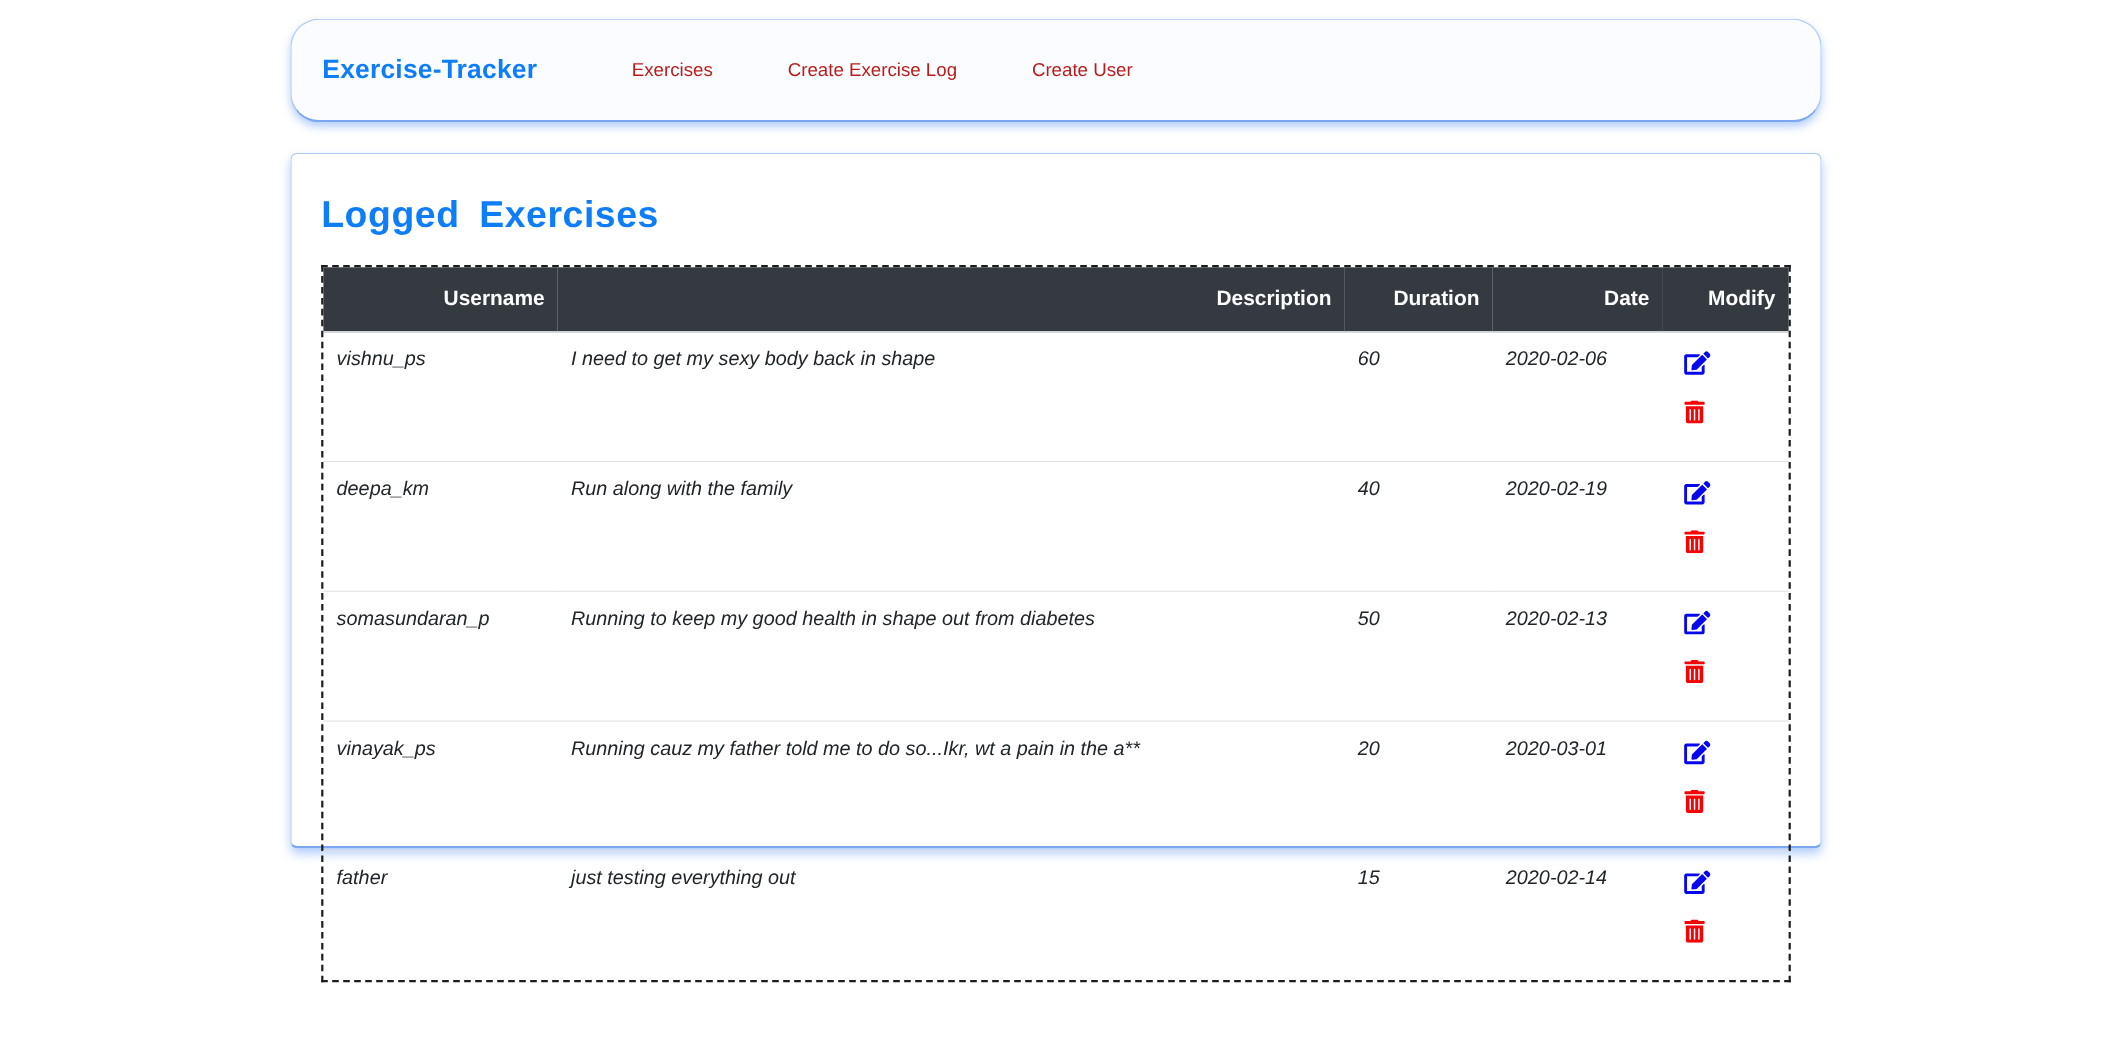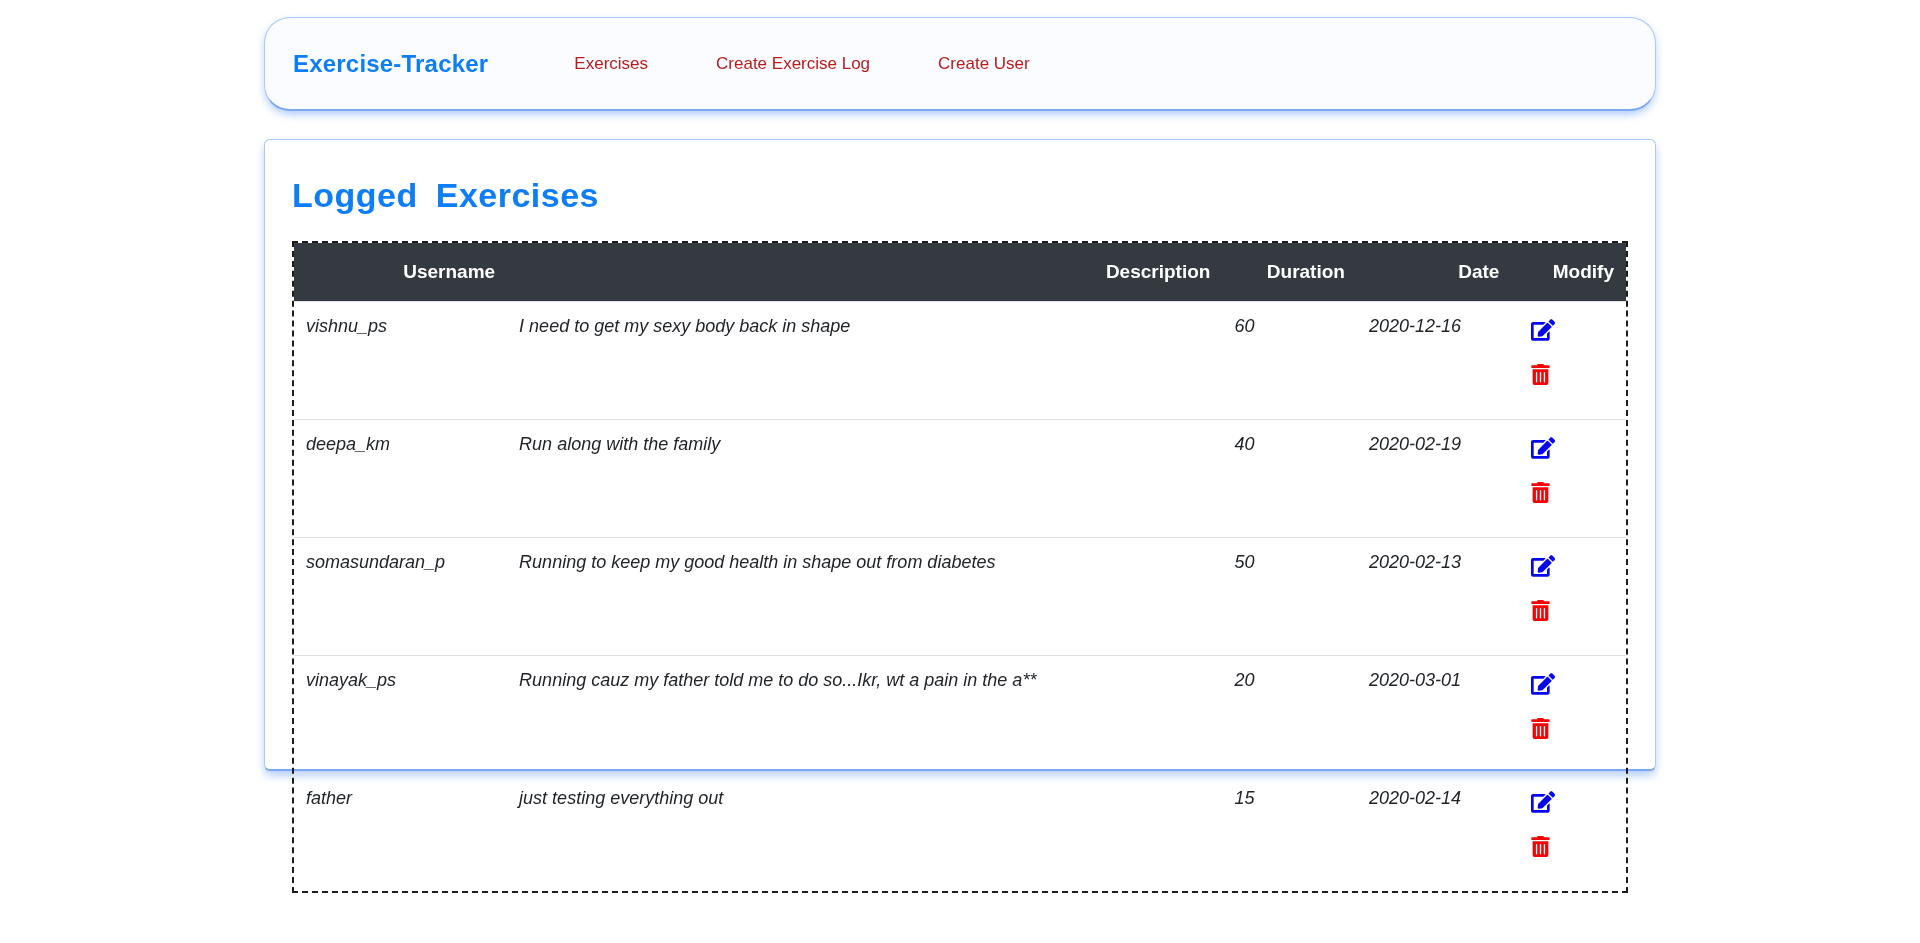--- a/index.html
+++ b/index.html
@@ -144,21 +144,21 @@
             <th>Duration</th>
             <th>Date</th>
             <th>Modify</th>
           </tr>
         </thead>
         <tbody>
             <tr>
     <td>vishnu_ps</td>
     <td>I need to get my sexy body back in shape</td>
     <td>60</td>
-    <td>2020-12-16</td>
+    <td>2020-02-06</td>
     <td>
       <button class="icon-btn" title="edit">
         <svg class="edit-svg" viewBox="0 0 576 512" xmlns="http://www.w3.org/2000/svg">
           <path d="M402.6 83.2l90.2 90.2c3.8 3.8 3.8 10 0 13.8L274.4 405.6l-92.8 10.3c-12.4 1.4-22.9-9.1-21.5-21.5l10.3-92.8L388.8 83.2c3.8-3.8 10-3.8 13.8 0zm162-22.9l-48.8-48.8c-15.2-15.2-39.9-15.2-55.2 0l-35.4 35.4c-3.8 3.8-3.8 10 0 13.8l90.2 90.2c3.8 3.8 10 3.8 13.8 0l35.4-35.4c15.2-15.3 15.2-40 0-55.2zM384 346.2V448H64V128h229.8c3.2 0 6.2-1.3 8.5-3.5l40-40c7.6-7.6 2.2-20.5-8.5-20.5H48C21.5 64 0 85.5 0 112v352c0 26.5 21.5 48 48 48h352c26.5 0 48-21.5 48-48V306.2c0-10.7-12.9-16-20.5-8.5l-40 40c-2.2 2.3-3.5 5.3-3.5 8.5z"></path>
         </svg>
       </button>
       <button class="icon-btn" title="delete">
         <svg class="trash-svg" viewBox="0 0 448 512" xmlns="http://www.w3.org/2000/svg">
           <path d="M32 464a48 48 0 0 0 48 48h288a48 48 0 0 0 48-48V128H32zm272-256a16 16 0 0 1 32 0v224a16 16 0 0 1-32 0zm-96 0a16 16 0 0 1 32 0v224a16 16 0 0 1-32 0zm-96 0a16 16 0 0 1 32 0v224a16 16 0 0 1-32 0zM432 32H312l-9.4-18.7A24 24 0 0 0 281.1 0H166.8a23.72 23.72 0 0 0-21.4 13.3L136 32H16A16 16 0 0 0 0 48v32a16 16 0 0 0 16 16h416a16 16 0 0 0 16-16V48a16 16 0 0 0-16-16z"></path>
         </svg>

